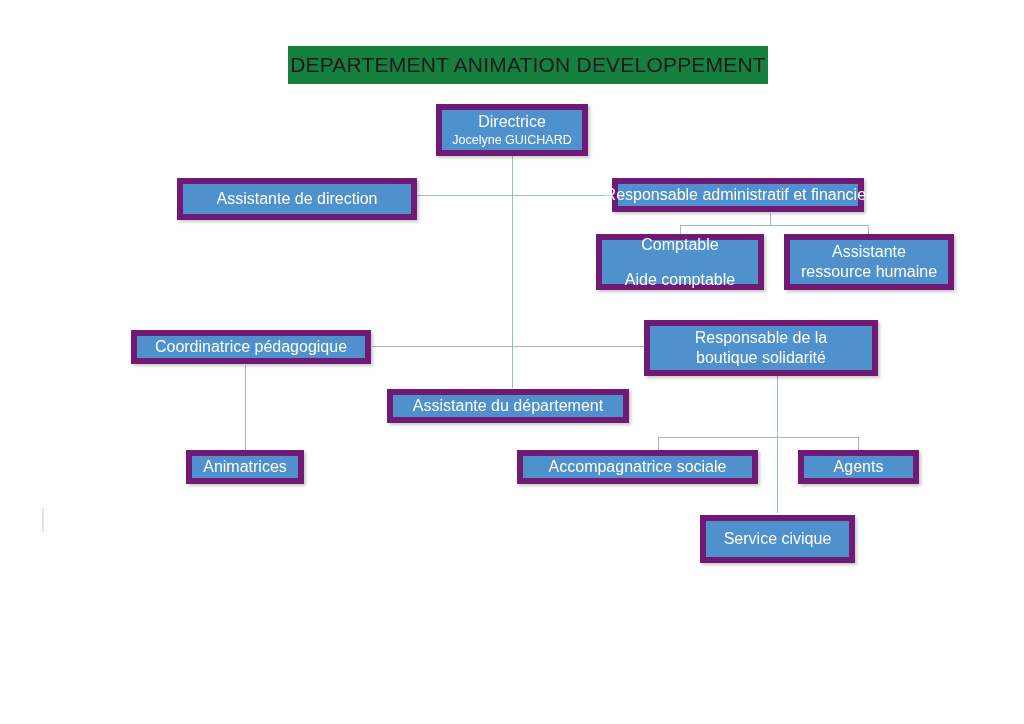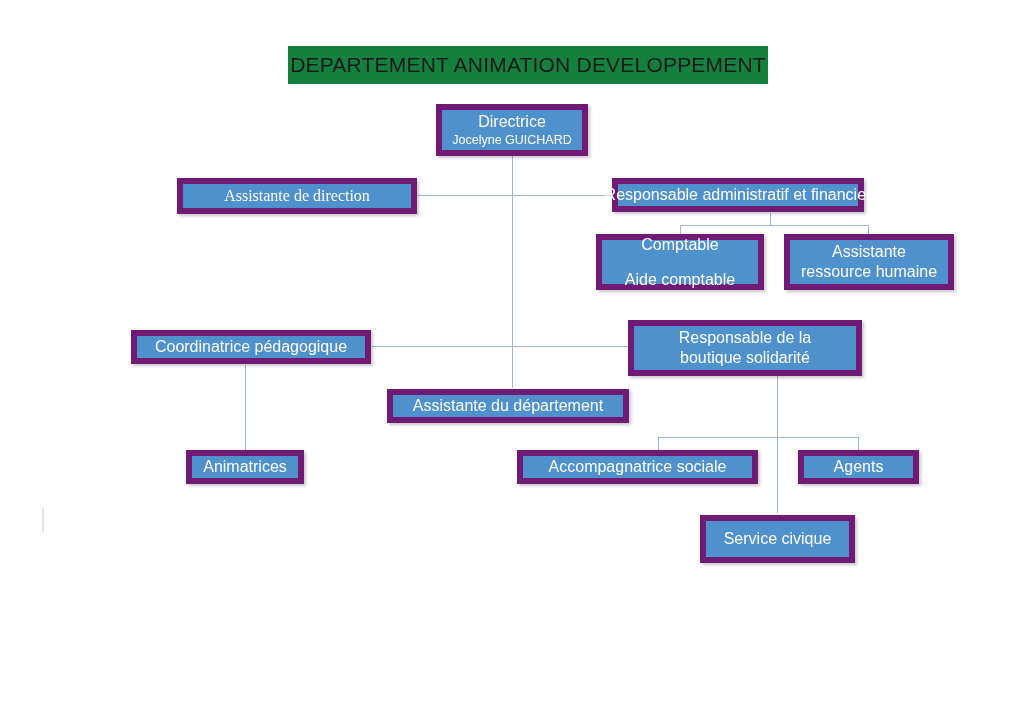--- a/index.html
+++ b/index.html
@@ -99,21 +99,21 @@
   <div class="connector v" style="left:658px; top:437px; height:13px;"></div>
   <div class="connector v" style="left:858px; top:437px; height:13px;"></div>
 
   <div class="stray-mark"></div>
 
   <div class="node small-sub" style="left:436px; top:104px; width:152px; height:52px;">
     <span class="line1">Directrice</span>
     <span class="line2">Jocelyne GUICHARD</span>
   </div>
 
-  <div class="node" style="left:177px; top:178px; width:240px; height:36px;font-family:Liberation Serif, serif;">
+  <div class="node" style="left:177px; top:178px; width:240px; height:42px;">
     <span class="line1">Assistante de direction</span>
   </div>
 
   <div class="node" style="left:612px; top:178px; width:252px; height:34px;">
     <span class="line1">Responsable administratif et financier</span>
   </div>
 
   <div class="node" style="left:596px; top:234px; width:168px; height:56px;gap:15px;">
     <span class="line1">Comptable</span>
     <span class="line2">Aide comptable</span>
@@ -121,21 +121,21 @@
 
   <div class="node" style="left:784px; top:234px; width:170px; height:56px;">
     <span class="line1">Assistante</span>
     <span class="line2">ressource humaine</span>
   </div>
 
   <div class="node" style="left:131px; top:330px; width:240px; height:34px;">
     <span class="line1">Coordinatrice pédagogique</span>
   </div>
 
-  <div class="node" style="left:628px; top:320px; width:234px; height:56px;justify-content:center;">
+  <div class="node" style="left:644px; top:320px; width:234px; height:56px;justify-content:center;">
     <span class="line1">Responsable de la</span>
     <span class="line2">boutique solidarité</span>
   </div>
 
   <div class="node" style="left:387px; top:389px; width:242px; height:34px;">
     <span class="line1">Assistante du département</span>
   </div>
 
   <div class="node" style="left:186px; top:450px; width:118px; height:34px;">
     <span class="line1">Animatrices</span>

